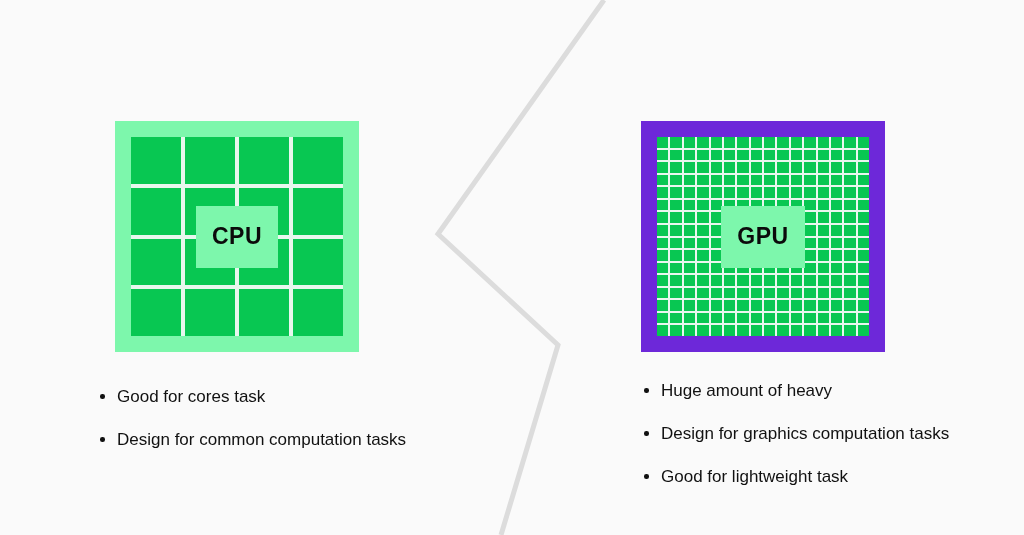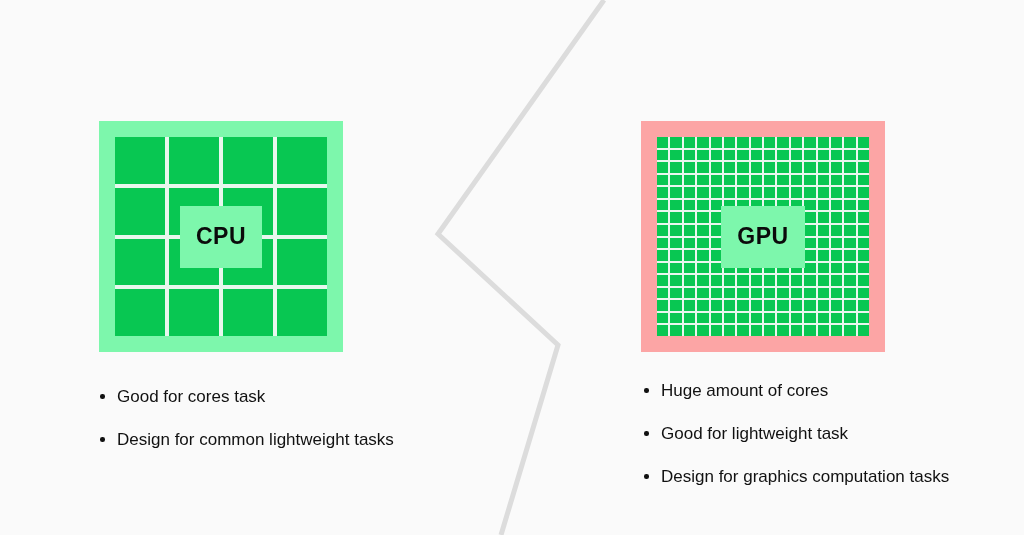--- a/index.html
+++ b/index.html
@@ -44,21 +44,21 @@
   }
 
   
   .proc-block {
     position: absolute;
     width: 244px;
     height: 231px;
     box-sizing: border-box;
     padding: 16px;
   }
-  #cpu-block { left: 99px; top: 121px; }
+  #cpu-block { left: 115px; top: 121px; }
   #gpu-block { left: 641px; top: 121px; }
 
   .core-grid {
     position: relative;
     width: 100%;
     height: 100%;
     display: grid;
     box-sizing: border-box;
   }
   .core-grid.cpu {
@@ -150,24 +150,24 @@
         <div class="core-cell" style="background: rgb(8, 199, 82);"></div>
         <div class="core-cell" style="background: rgb(8, 199, 82);"></div>
         <div class="core-cell" style="background: rgb(8, 199, 82);"></div>
         <div class="core-cell" style="background: rgb(8, 199, 82);"></div>
       </div>
     <div class="proc-label" id="cpu-label" style="background: rgb(125, 247, 172);">CPU</div>
   </div>
 
   <ul class="bullets" id="cpu-bullets">
       <li><span class="dot"></span><span>Good for cores task</span></li>
-      <li><span class="dot"></span><span>Design for common lightweight tasks</span></li>
+      <li><span class="dot"></span><span>Design for common computation tasks</span></li>
     </ul>
 
-  <div id="gpu-block" class="proc-block" style="background: #fca5a5;">
+  <div id="gpu-block" class="proc-block" style="background: #6d28d9;">
     <div class="core-grid gpu" id="gpu-grid" style="background: rgb(232, 247, 238);">
         <div class="core-cell" style="background: rgb(8, 199, 82);"></div>
         <div class="core-cell" style="background: rgb(8, 199, 82);"></div>
         <div class="core-cell" style="background: rgb(8, 199, 82);"></div>
         <div class="core-cell" style="background: rgb(8, 199, 82);"></div>
         <div class="core-cell" style="background: rgb(8, 199, 82);"></div>
         <div class="core-cell" style="background: rgb(8, 199, 82);"></div>
         <div class="core-cell" style="background: rgb(8, 199, 82);"></div>
         <div class="core-cell" style="background: rgb(8, 199, 82);"></div>
         <div class="core-cell" style="background: rgb(8, 199, 82);"></div>
@@ -416,18 +416,18 @@
         <div class="core-cell" style="background: rgb(8, 199, 82);"></div>
         <div class="core-cell" style="background: rgb(8, 199, 82);"></div>
         <div class="core-cell" style="background: rgb(8, 199, 82);"></div>
         <div class="core-cell" style="background: rgb(8, 199, 82);"></div>
         <div class="core-cell" style="background: rgb(8, 199, 82);"></div>
       </div>
     <div class="proc-label" id="gpu-label" style="background: rgb(125, 247, 172);">GPU</div>
   </div>
 
   <ul class="bullets" id="gpu-bullets">
-      <li><span class="dot"></span><span>Huge amount of cores</span></li>
+      <li><span class="dot"></span><span>Huge amount of heavy</span></li>
+      <li><span class="dot"></span><span>Design for graphics computation tasks</span></li>
       <li><span class="dot"></span><span>Good for lightweight task</span></li>
-      <li><span class="dot"></span><span>Design for graphics computation tasks</span></li>
     </ul>
 
 </div>
 
 </body></html>

